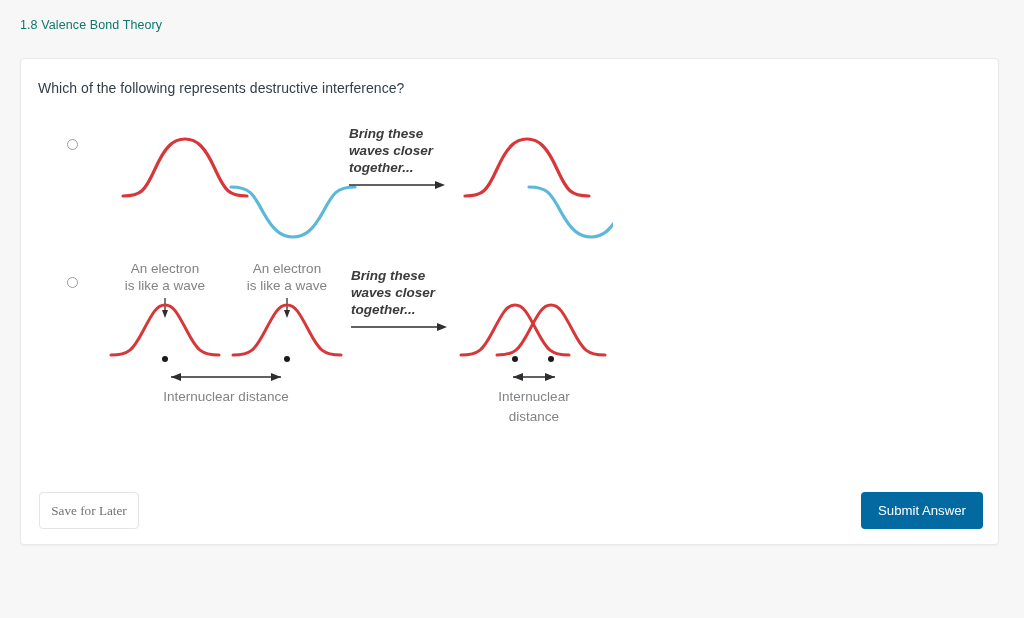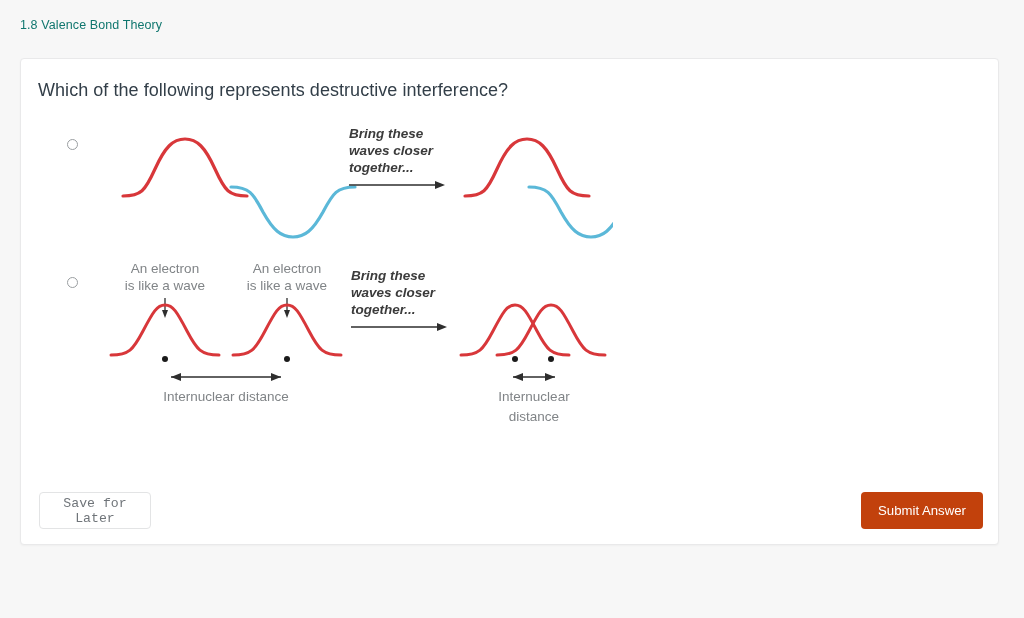--- a/index.html
+++ b/index.html
@@ -37,21 +37,21 @@
     border: 1px solid #e9e9ea;
     border-radius: 4px;
     box-shadow: 0 1px 2px rgba(0,0,0,0.035);
     box-sizing: border-box;
   }
 
   .question-title {
     position: absolute;
     left: 17px;
     top: 21px;
-    font-size: 18px;
+    font-size: 14px;
     color: #323e48;
     letter-spacing: 0.05px;
     white-space: nowrap;
   }
 
   
   .option {
     position: absolute;
     left: 0;
     width: 100%;
@@ -89,41 +89,41 @@
     font-style: italic;
     font-weight: bold;
     fill: #3b3b3b;
   }
 
   
   .btn-save {
     position: absolute;
     left: 18px;
     top: 433px;
-    width: 112px;
+    width: 100px;
     height: 37px;
     border: 1px solid #e3e4e5;
     border-radius: 4px;
     background: #ffffff;
     color: #6f7479;
     font-size: 13.2px;
-    font-family: Liberation Mono, monospace;
+    font-family: Liberation Serif, serif;
     cursor: pointer;
     padding: 0;
   }
 
   .btn-submit {
     position: absolute;
     left: 840px;
     top: 433px;
     width: 122px;
     height: 37px;
     border: none;
     border-radius: 4px;
-    background: #c2410c;
+    background: #0369a1;
     color: #ffffff;
     font-size: 13.2px;
     font-family: "Liberation Sans", sans-serif;
     cursor: pointer;
     padding: 0;
   }
 </style>
 </head>
 <body>
 

